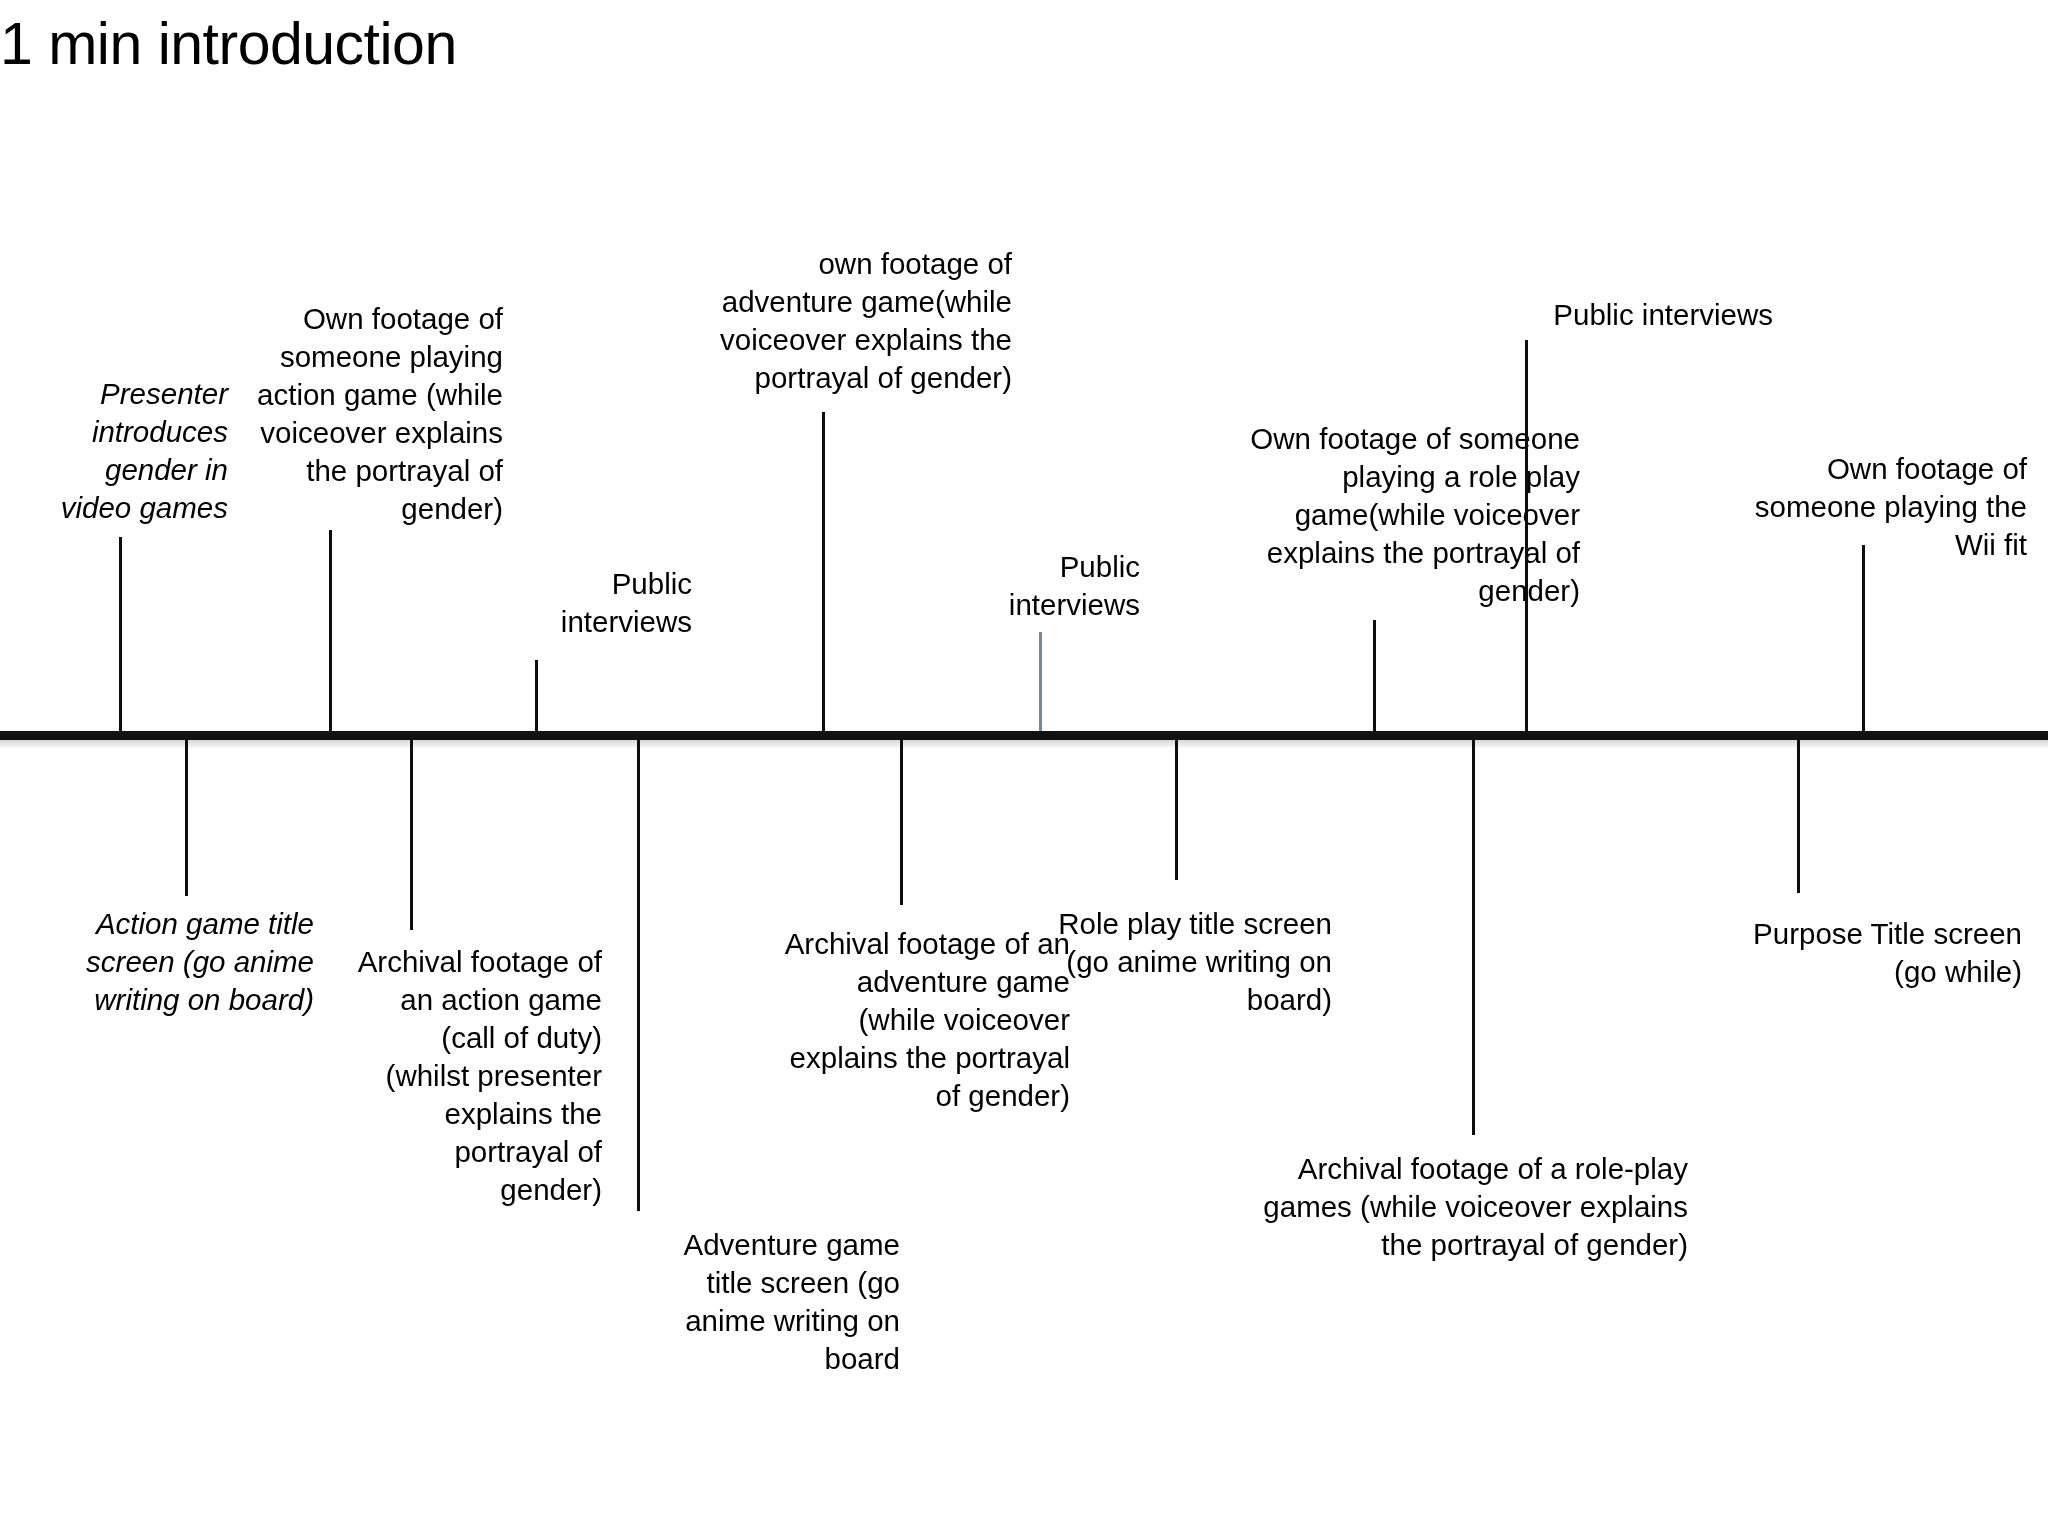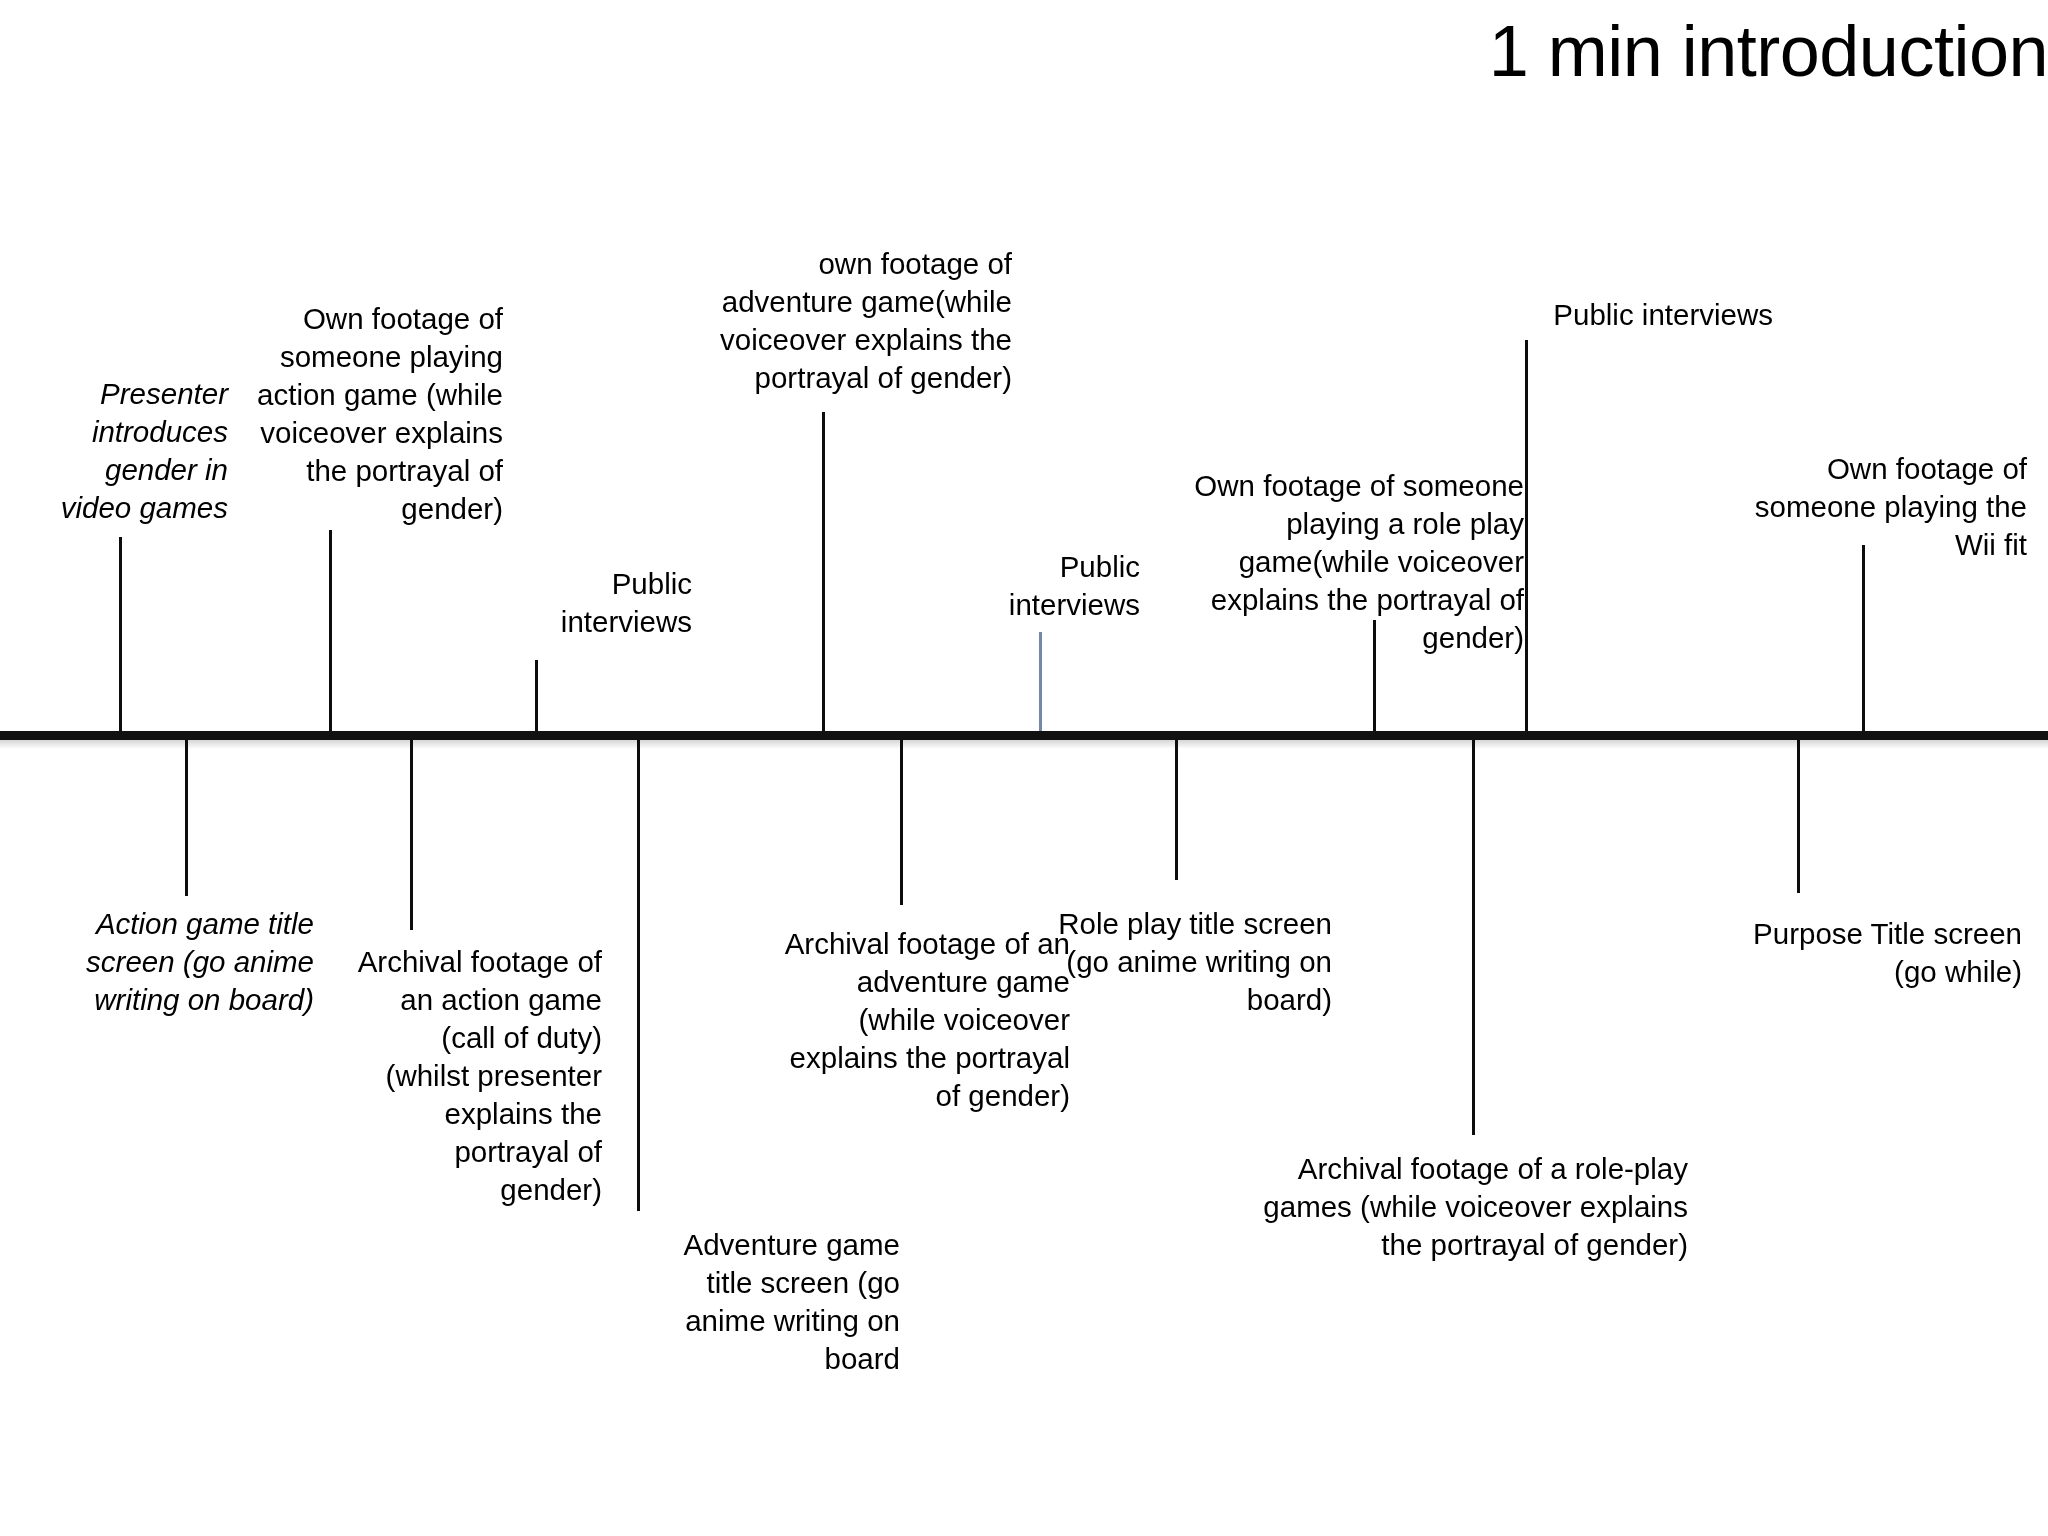--- a/index.html
+++ b/index.html
@@ -13,22 +13,22 @@
     height: 1536px;
     background: #ffffff;
     font-family: "Liberation Sans", "DejaVu Sans", sans-serif;
     overflow: hidden;
   }
   #title {
     position: absolute;
     left: 0;
     top: 12px;
     width: 2048px;
-    text-align: right;
-    font-size: 72px;
+    text-align: left;
+    font-size: 59px;
     font-weight: 400;
     color: #000000;
     letter-spacing: -0.5px;
     line-height: 1.1;
   }
   
   .timeline-bar {
     position: absolute;
     left: 0;
     top: 731px;
@@ -91,21 +91,21 @@
 interviews</div>
       <div class="connector" style="left: 822px; top: 412px; height: 319px;"></div>
       <div class="label" style="left: 692px; top: 245px; width: 320px;">own footage of
 adventure game(while
 voiceover explains the
 portrayal of gender)</div>
       <div class="connector blue" style="left: 1039px; top: 632px; height: 99px; background: rgb(116, 137, 166);"></div>
       <div class="label" style="left: 960px; top: 548px; width: 180px;">Public
 interviews</div>
       <div class="connector" style="left: 1373px; top: 620px; height: 111px;"></div>
-      <div class="label" style="left: 1184px; top: 420px; width: 340px; margin-top: 47px;">Own footage of someone
+      <div class="label" style="left: 1240px; top: 420px; width: 340px;">Own footage of someone
 playing a role play
 game(while voiceover
 explains the portrayal of
 gender)</div>
       <div class="connector" style="left: 1525px; top: 340px; height: 391px;"></div>
       <div class="label" style="left: 1513px; top: 296px; width: 260px;">Public interviews</div>
       <div class="connector" style="left: 1862px; top: 545px; height: 186px;"></div>
       <div class="label" style="left: 1737px; top: 450px; width: 290px;">Own footage of
 someone playing the
 Wii fit</div>

